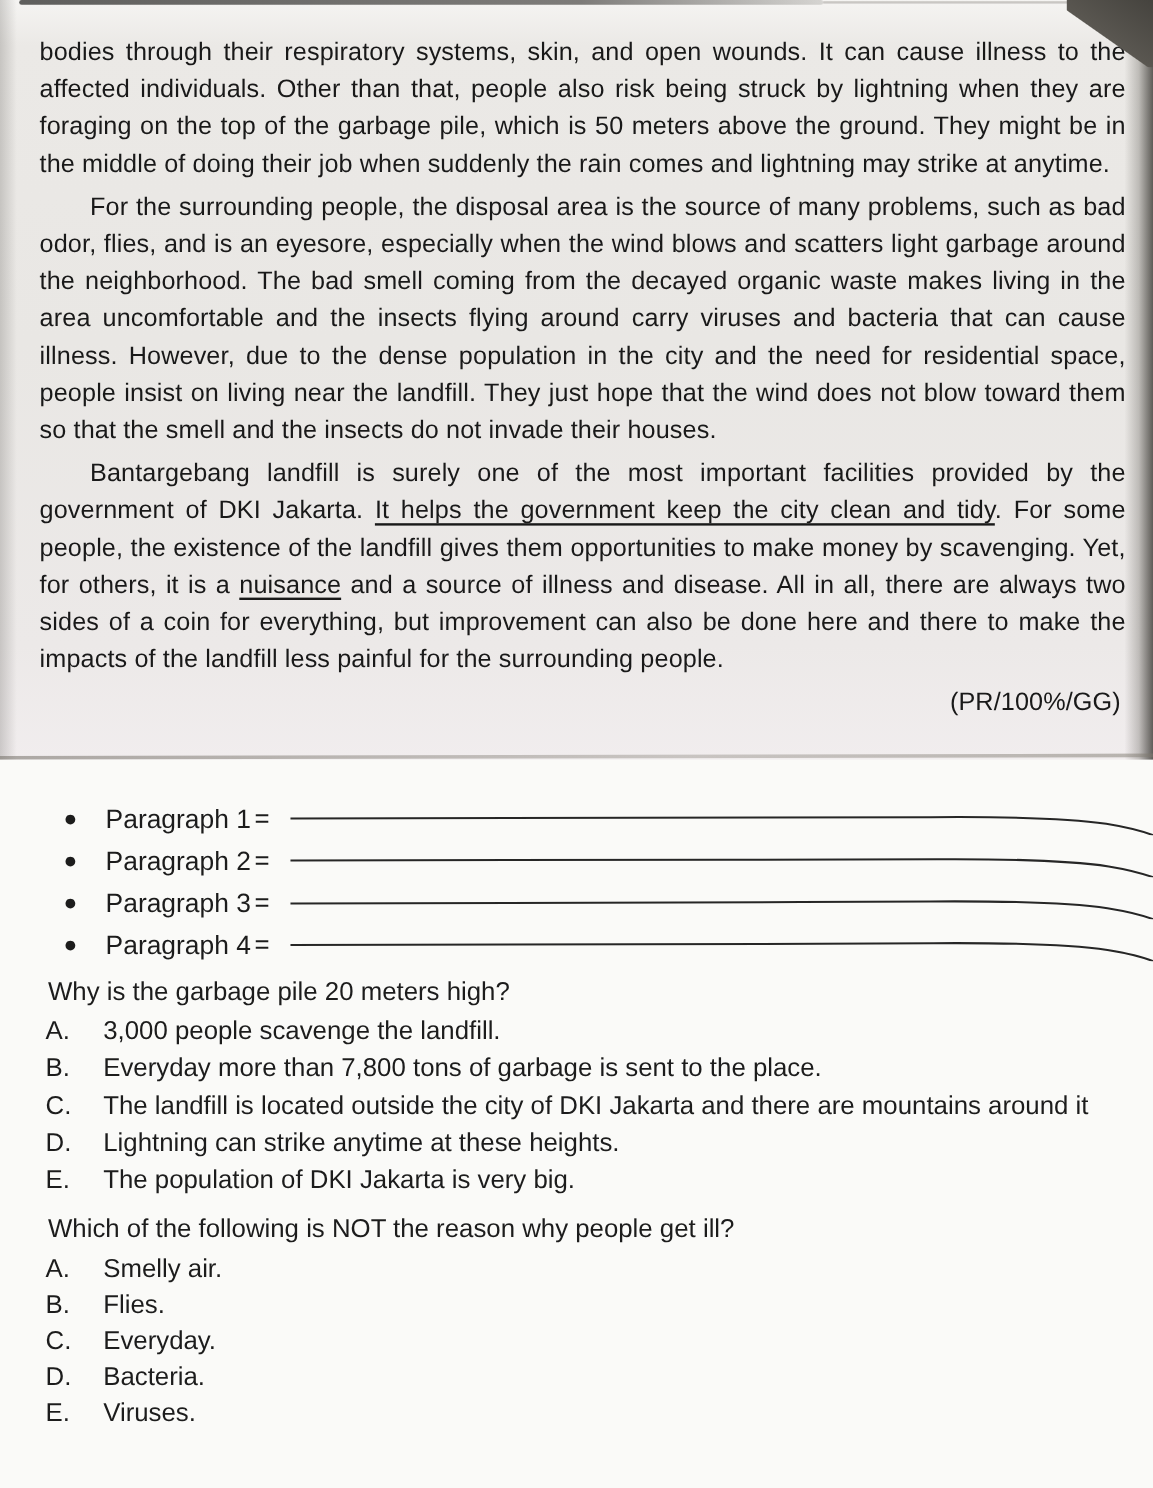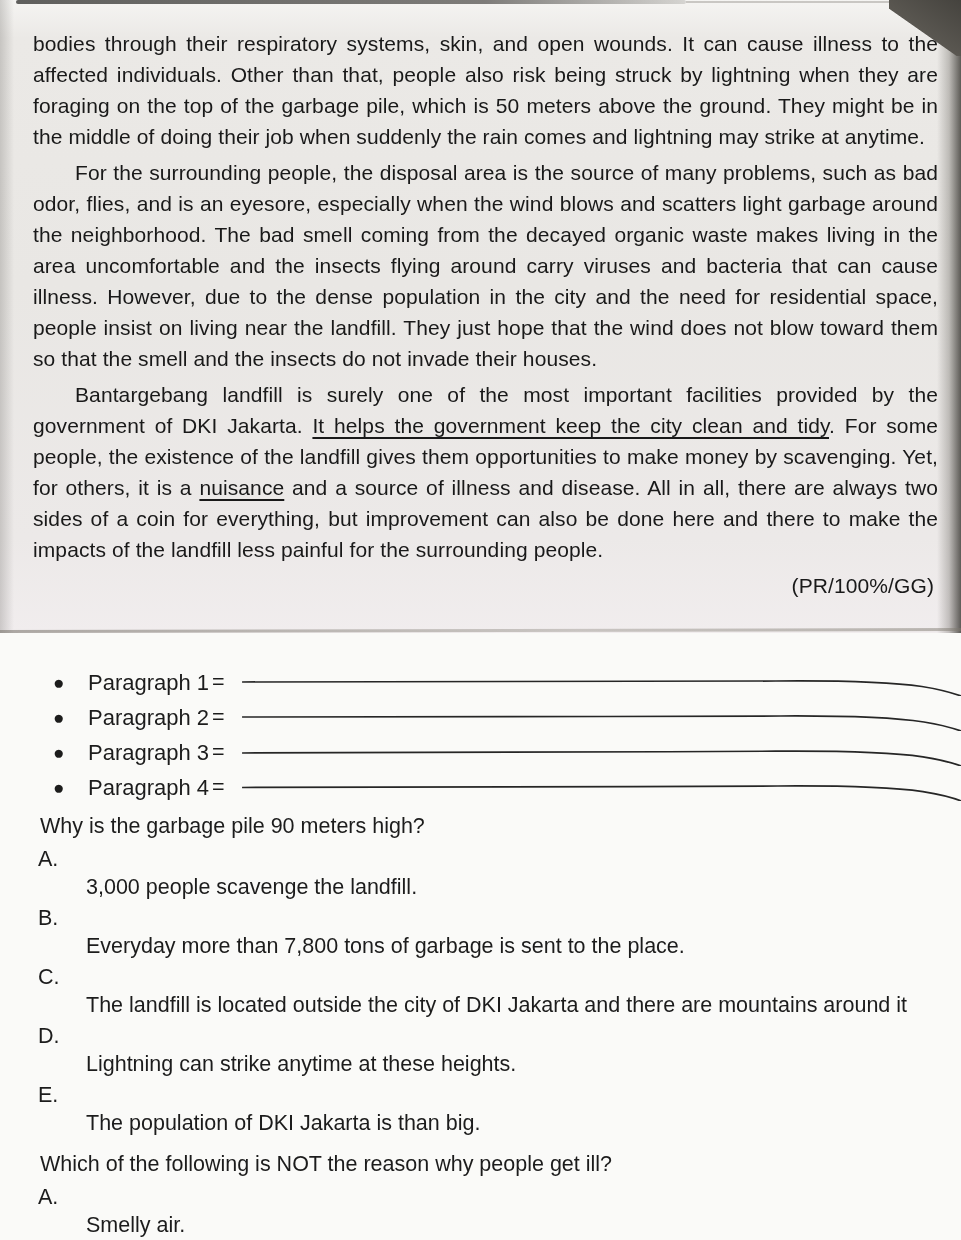--- a/index.html
+++ b/index.html
@@ -67,21 +67,21 @@
   .fill-label { margin-left:19px; width:124px; font-size:22px; }
   .fill-eq { width:28px; font-size:21.5px; }
   .fill-line { flex:1; height:26px; position:relative; }
   .fill-line svg { position:absolute; top:0; left:0; width:100%; height:26px; }
 
   .mcq-prompt { margin:6px 0 2px 40px; font-size:21.5px; line-height:31px; }
   .mcq-prompt.second { margin-top:10px; }
   .mcq-row { display:flex; line-height:31px; }
   .mcq-row.tight { line-height:30px; }
   .mcq-letter { padding-left:38px; width:48px; flex:0 0 auto; font-size:21.5px; }
-  .mcq-text { flex:1; font-size:21.5px; white-space:nowrap; overflow:hidden;margin-top:28px; }
+  .mcq-text { flex:1; font-size:21.5px; white-space:nowrap; overflow:hidden; }
 </style>
 </head>
 <body>
 
 <div class="page">
 
   <div class="sheet">
     <div class="sheet-left-shadow"></div>
     <div class="sheet-top-edge"></div>
     <div class="sheet-top-edge-faint"></div>
@@ -137,40 +137,40 @@
         <span class="fill-label">Paragraph 4</span>
         <span class="fill-eq">=</span>
         <span class="fill-line">
             <svg viewBox="0 0 700 26" preserveAspectRatio="none">
               <path d="M2 12.5 C 155 11, 345 12.5, 522 11 C 594 10.5, 637 12.8, 663 16.6 C 681 19.6, 693 23, 700 26" fill="none" stroke="#262626" stroke-width="1.7"></path>
             </svg>
           </span>
       </div>
     </div>
 
-    <div class="mcq-prompt">Why is the garbage pile 90 meters high?</div>
+    <div class="mcq-prompt">Why is the garbage pile 20 meters high?</div>
     <div class="mcq-row">
       <span class="mcq-letter">A.</span>
       <span class="mcq-text">3,000 people scavenge the landfill.</span>
     </div>
     <div class="mcq-row">
       <span class="mcq-letter">B.</span>
       <span class="mcq-text">Everyday more than 7,800 tons of garbage is sent to the place.</span>
     </div>
     <div class="mcq-row">
       <span class="mcq-letter">C.</span>
       <span class="mcq-text">The landfill is located outside the city of DKI Jakarta and there are mountains around it</span>
     </div>
     <div class="mcq-row">
       <span class="mcq-letter">D.</span>
       <span class="mcq-text">Lightning can strike anytime at these heights.</span>
     </div>
     <div class="mcq-row">
       <span class="mcq-letter">E.</span>
-      <span class="mcq-text">The population of DKI Jakarta is than big.</span>
+      <span class="mcq-text">The population of DKI Jakarta is very big.</span>
     </div>
 
     <div class="mcq-prompt second">Which of the following is NOT the reason why people get ill?</div>
     <div class="mcq-row tight">
       <span class="mcq-letter">A.</span>
       <span class="mcq-text">Smelly air.</span>
     </div>
     <div class="mcq-row tight">
       <span class="mcq-letter">B.</span>
       <span class="mcq-text">Flies.</span>

